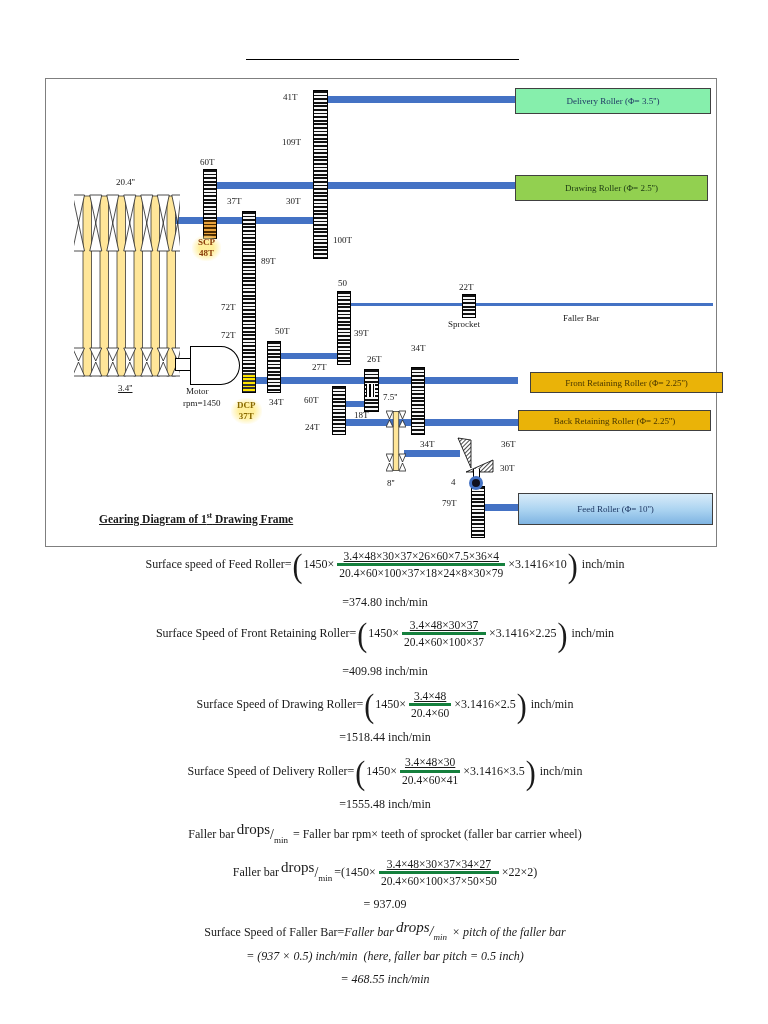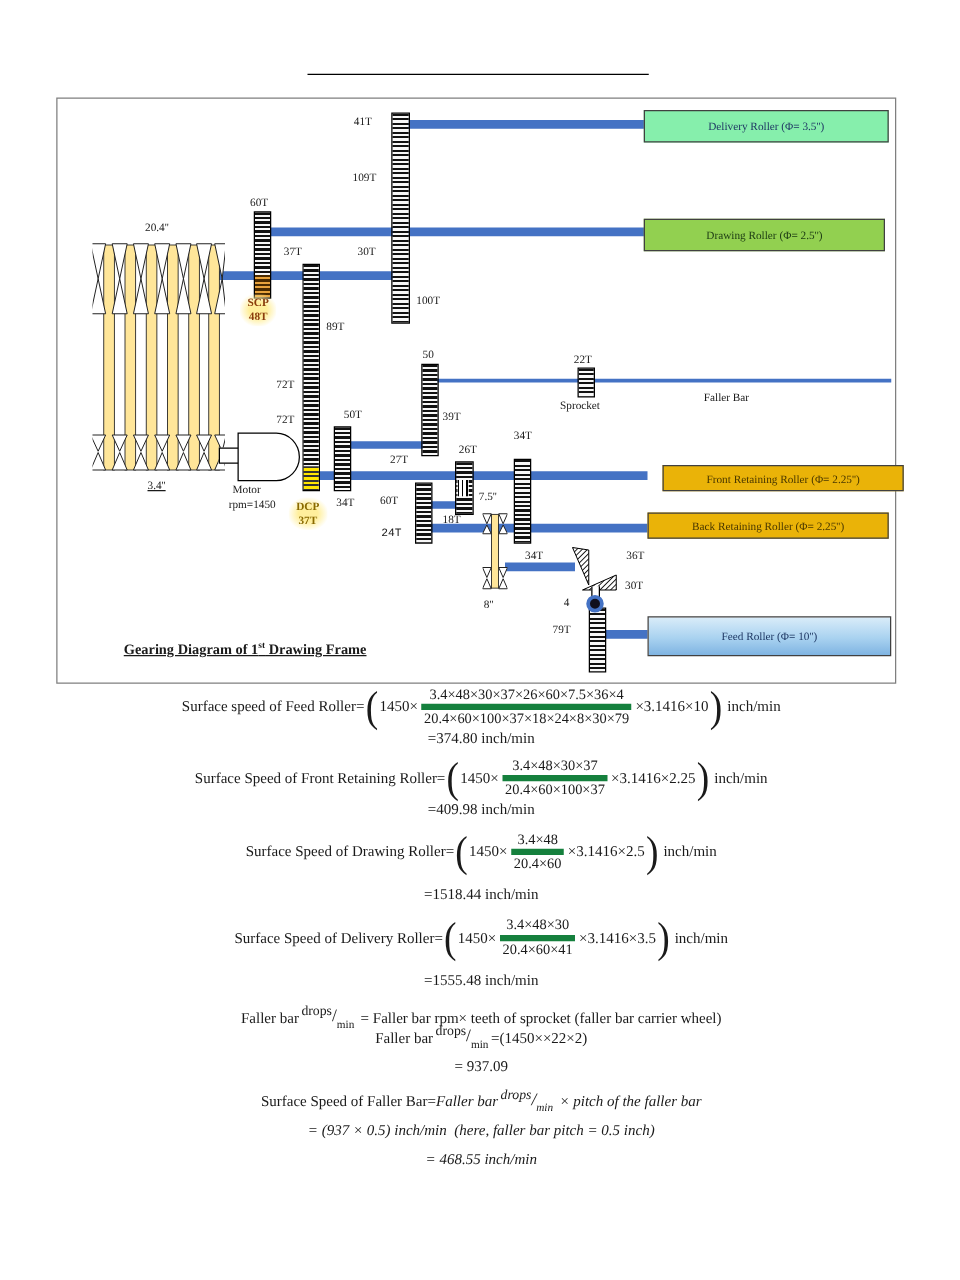--- a/index.html
+++ b/index.html
@@ -33,29 +33,29 @@
           border-left:1px solid #000;border-right:1px solid #000;z-index:3;}
   .dot{position:absolute;left:469px;top:476px;width:8px;height:8px;border-radius:50%;
        background:#10101e;border:3px solid #4472C4;z-index:5;}
   .dtitle{position:absolute;left:99px;top:511px;font-weight:bold;font-size:11.5px;text-decoration:underline;z-index:6;}
   .dtitle sup{font-size:7.5px;}
   .absvg{position:absolute;z-index:2;}
   
   .fwrap{position:absolute;left:40px;top:549px;width:690px;display:flex;flex-direction:column;align-items:center;z-index:2;}
   .fline{display:flex;align-items:center;font-size:12px;white-space:pre;}
   .frac{display:inline-flex;flex-direction:column;text-align:center;margin:0 3px;font-size:11.5px;line-height:1.25;}
-  .num{border-bottom:5px solid #15803d;padding:0 2px;}
+  .num{border-bottom:3px solid #15803d;padding:0 2px;text-decoration:underline;}
   .den{padding:0 2px;}
   .bigp{font-size:30px;font-weight:400;line-height:0.9;display:inline-block;transform:scaleY(1.15);margin:0 1px;}
   .ss{display:inline-flex;align-items:center;margin:0 2px;}
-  .ssup{font-size:11px;position:relative;top:-5px;}
+  .ssup{font-size:15px;position:relative;top:-5px;}
   .ssub{font-size:9px;position:relative;top:5px;}
   .sslash{font-size:14px;}
   .it{font-style:italic;}
-  .m6{margin-top:0;align-items:center;} .m8{margin-top:8px;} .m10{margin-top:10px;} .m12{margin-top:12px;} .m14{margin-top:14px;}
+  .m6{margin-top:14px;align-items:center;} .m8{margin-top:8px;} .m10{margin-top:10px;} .m12{margin-top:12px;} .m14{margin-top:14px;}
 </style>
 </head>
 <body>
 
 <div class="page">
 
   <div class="top-rule"></div>
 
   <div class="frame"></div>
 
@@ -196,21 +196,21 @@
   <span class="dl" style="left:354px;top:328px;">39T</span>
   <span class="dl" style="left:221px;top:330px;">72T</span>
   <span class="dl" style="left:411px;top:343px;">34T</span>
   <span class="dl" style="left:367px;top:354px;">26T</span>
   <span class="dl" style="left:312px;top:362px;">27T</span>
   <span class="dl" style="left:118px;top:383px;text-decoration:underline;">3.4''</span>
   <span class="dl" style="left:304px;top:395px;">60T</span>
   <span class="dl" style="left:383px;top:392px;">7.5''</span>
   <span class="dl" style="left:269px;top:397px;">34T</span>
   <span class="dl" style="left:354px;top:410px;">18T</span>
-  <span class="dl" style="left:305px;top:422px;font-family:Liberation Mono, monospace;">24T</span>
+  <span class="dl" style="left:305px;top:422px;">24T</span>
   <span class="dl" style="left:420px;top:439px;">34T</span>
   <span class="dl" style="left:501px;top:439px;">36T</span>
   <span class="dl" style="left:500px;top:463px;">30T</span>
   <span class="dl" style="left:451px;top:477px;">4</span>
   <span class="dl" style="left:387px;top:478px;">8''</span>
   <span class="dl" style="left:442px;top:498px;">79T</span>
 
   <div class="glow" style="left:192px;top:235px;color:#8a3c0c;">
     <div>SCP</div>
     <div>48T</div>
@@ -244,21 +244,21 @@
     <div class="fline m10">
       <span>Surface Speed of Delivery Roller=</span><span class="bigp">(</span><span>1450×</span><span class="frac"><span class="num">3.4×48×30</span><span class="den">20.4×60×41</span></span><span>×3.1416×3.5</span><span class="bigp">)</span><span> inch/min</span>
     </div>
     <div class="fline m10"><span>=1555.48 inch/min</span></div>
 
     <div class="fline m14">
       <span>Faller bar</span><span class="ss"><span class="ssup">drops</span><span class="sslash">/</span><span class="ssub">min</span></span><span> = Faller bar rpm× teeth of sprocket (faller bar carrier wheel)</span>
     </div>
 
     <div class="fline m6">
-      <span>Faller bar</span><span class="ss"><span class="ssup">drops</span><span class="sslash">/</span><span class="ssub">min</span></span><span>=(1450×</span><span>×22×2)</span>
+      <span>Faller bar</span><span class="ss"><span class="ssup">drops</span><span class="sslash">/</span><span class="ssub">min</span></span><span>=(1450×</span><span class="frac"><span class="num">3.4×48×30×37×34×27</span><span class="den">20.4×60×100×37×50×50</span></span><span>×22×2)</span>
     </div>
     <div class="fline m8"><span>= 937.09</span></div>
 
     <div class="fline m12">
       <span>Surface Speed of Faller Bar=</span><span class="it">Faller bar</span><span class="ss it"><span class="ssup">drops</span><span class="sslash">/</span><span class="ssub">min</span></span><span class="it"> × pitch of the faller bar</span>
     </div>
     <div class="fline m8 it"><span>= (937 × 0.5) inch/min&nbsp;&nbsp;(here, faller bar pitch = 0.5 inch)</span></div>
     <div class="fline m8 it"><span>= 468.55 inch/min</span></div>
 
   </div>

